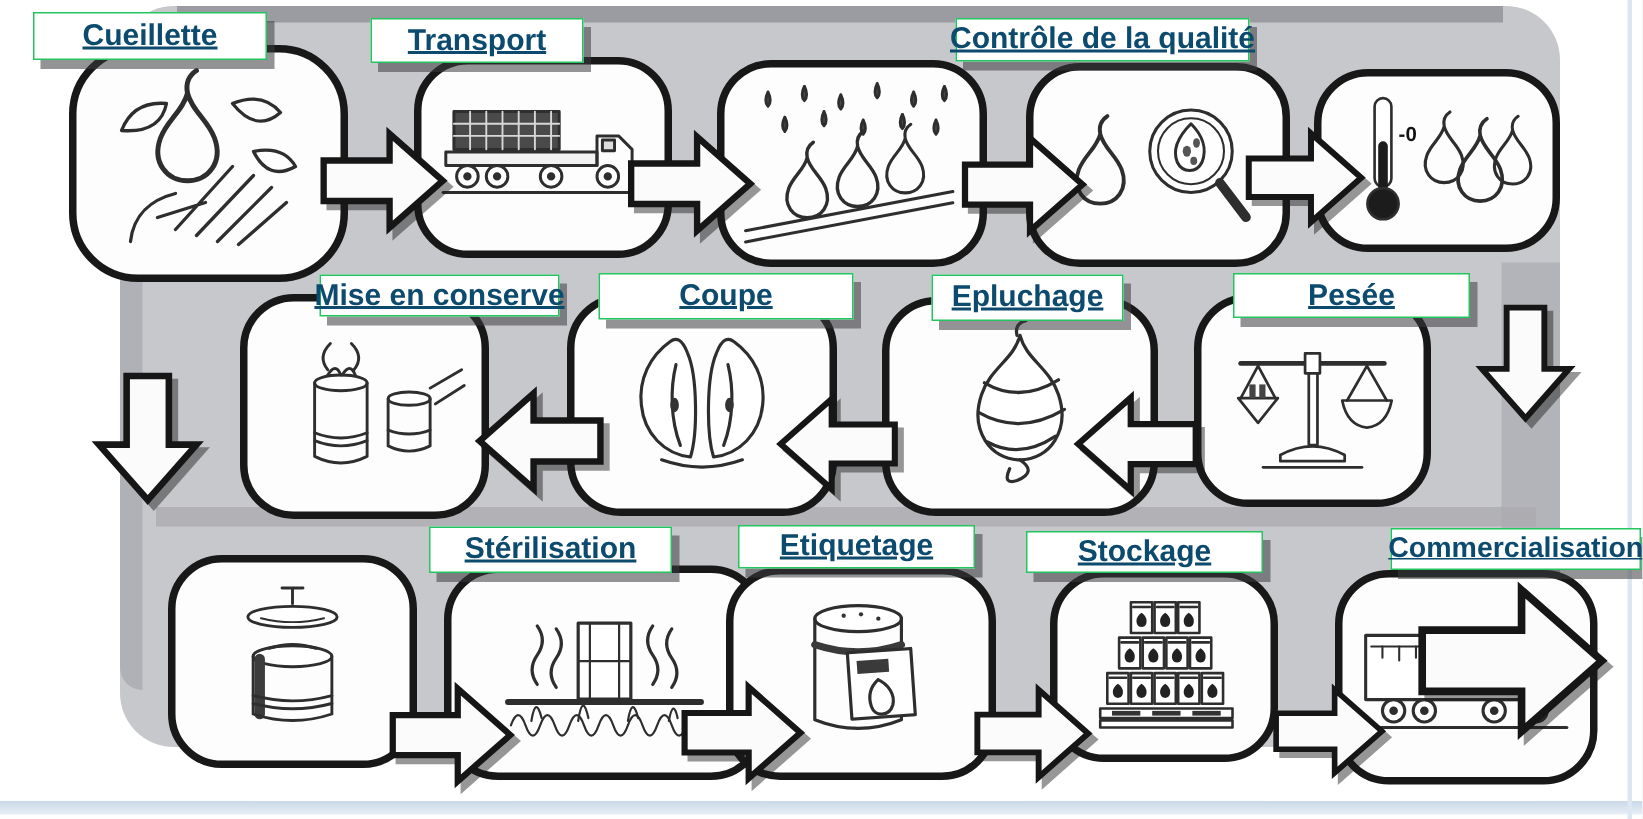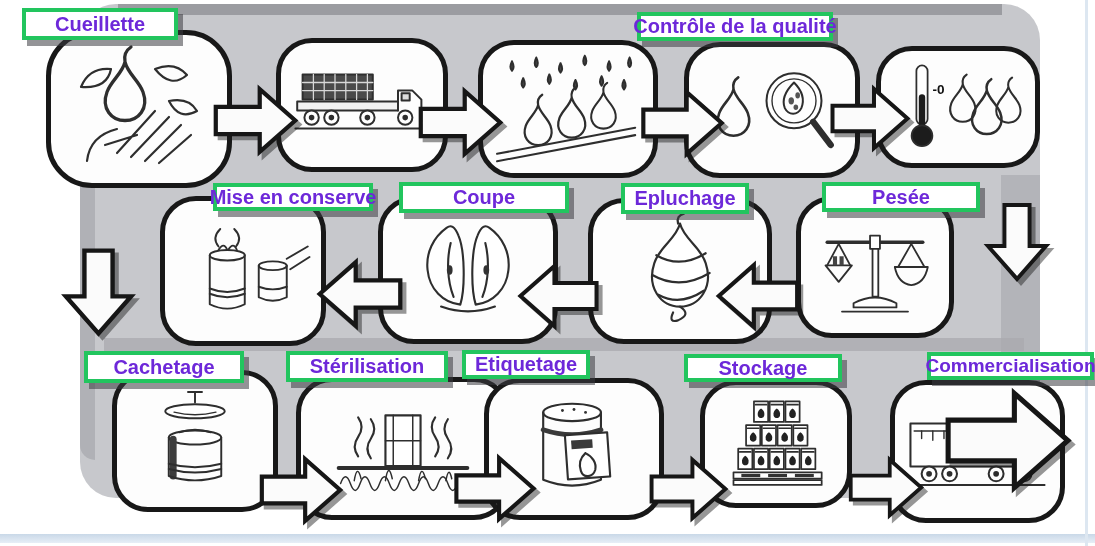--- a/index.html
+++ b/index.html
@@ -16,24 +16,24 @@
   .right-rule{position:absolute;left:1085px;top:0;width:3px;height:546px;background:#dde7f1;}
 
   .box{position:absolute;background:#fdfdfd;border:5px solid #181818;border-radius:36px;
        box-sizing:border-box;z-index:1;}
   .art{position:absolute;inset:8px;width:auto;height:auto;}
   .art svg{width:100%;height:100%;display:block;}
   .art *{stroke:#2e2e2e;stroke-width:2.2;stroke-linecap:round;stroke-linejoin:round;}
   .art .thin{stroke-width:1.5;}
   .art text{stroke:none;fill:#111;font-family:"Liberation Sans",sans-serif;font-weight:700;}
 
-  .label{position:absolute;background:#ffffff;border:4px solid #22c55e;box-sizing:border-box;
+  .label{position:absolute;background:#ffffff;border:1px solid #22c55e;box-sizing:border-box;
          display:flex;align-items:center;justify-content:center;white-space:nowrap;
-         font-size:20px;font-weight:600;color:#6d28d9;z-index:3;
-         box-shadow:5px 6px 0 rgba(60,61,66,.55);}
+         font-size:20px;font-weight:600;color:#0c4a6e;z-index:3;
+         box-shadow:5px 6px 0 rgba(60,61,66,.55);text-decoration:underline;}
   .arrow{position:absolute;z-index:2;filter:drop-shadow(4px 4px 0 rgba(25,25,25,.45));overflow:visible;}
   .arrow polygon{fill:#fbfbfb;stroke:#161616;stroke-width:5;stroke-linejoin:miter;}
   .arrow.big polygon{stroke-width:4;}
 </style>
 </head>
 <body>
 
 <div id="stage">
 
   <svg width="0" height="0" style="position:absolute" aria-hidden="true">
@@ -332,26 +332,26 @@
       <polygon points="3,26 55,26 55,5 97,42 55,79 55,58 3,58"></polygon>
     </svg>
   <svg class="arrow" style="left:845px;top:456px;width:82px;height:63px" viewBox="0 0 100 84">
       <polygon points="3,26 55,26 55,5 97,42 55,79 55,58 3,58"></polygon>
     </svg>
   <svg class="arrow big" style="left:924px;top:387px;width:168px;height:107px" viewBox="0 0 100 84">
       <polygon points="3,26 55,26 55,5 97,42 55,79 55,58 3,58"></polygon>
     </svg>
 
   <div class="label" style="left:22px;top:8px;width:156px;height:32px">Cueillette</div>
+  <div class="label" style="left:247px;top:12px;width:142px;height:30px">Transport</div>
   <div class="label" style="left:637px;top:12px;width:196px;height:29px">Contrôle de la qualité</div>
 
   <div class="label" style="left:621px;top:183px;width:128px;height:31px">Epluchage</div>
   <div class="label" style="left:822px;top:182px;width:158px;height:30px">Pesée</div>
   <div class="label" style="left:213px;top:183px;width:160px;height:28px">Mise en conserve</div>
   <div class="label" style="left:399px;top:182px;width:170px;height:31px">Coupe</div>
 
-  <div class="label" style="left:84px;top:351px;width:160px;height:32px">Cachetage</div>
   <div class="label" style="left:286px;top:351px;width:162px;height:31px">Stérilisation</div>
-  <div class="label" style="left:462px;top:350px;width:128px;height:29px">Etiquetage</div>
+  <div class="label" style="left:492px;top:350px;width:158px;height:29px">Etiquetage</div>
   <div class="label" style="left:684px;top:354px;width:158px;height:28px">Stockage</div>
   <div class="label" style="left:927px;top:352px;width:167px;height:28px;font-size:19px">Commercialisation</div>
 
 </div>
 
 </body></html>

